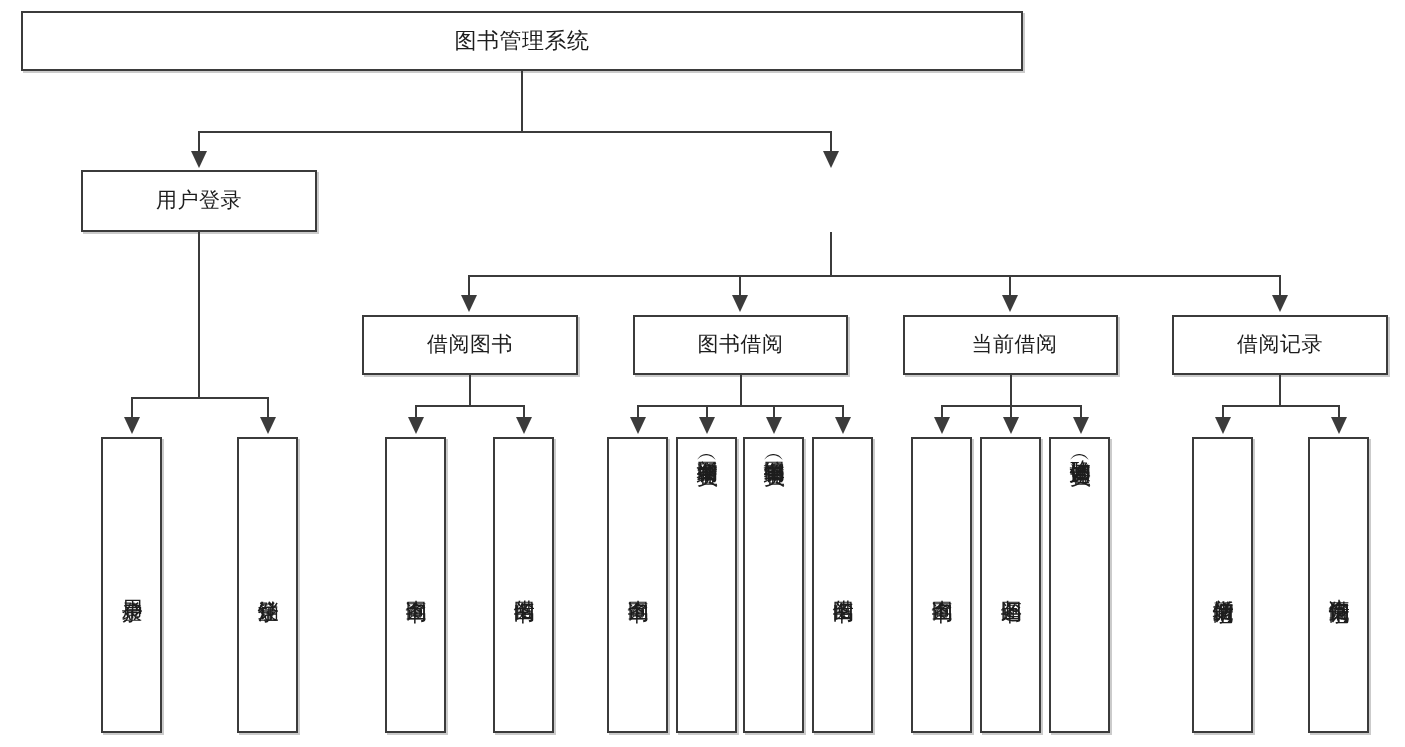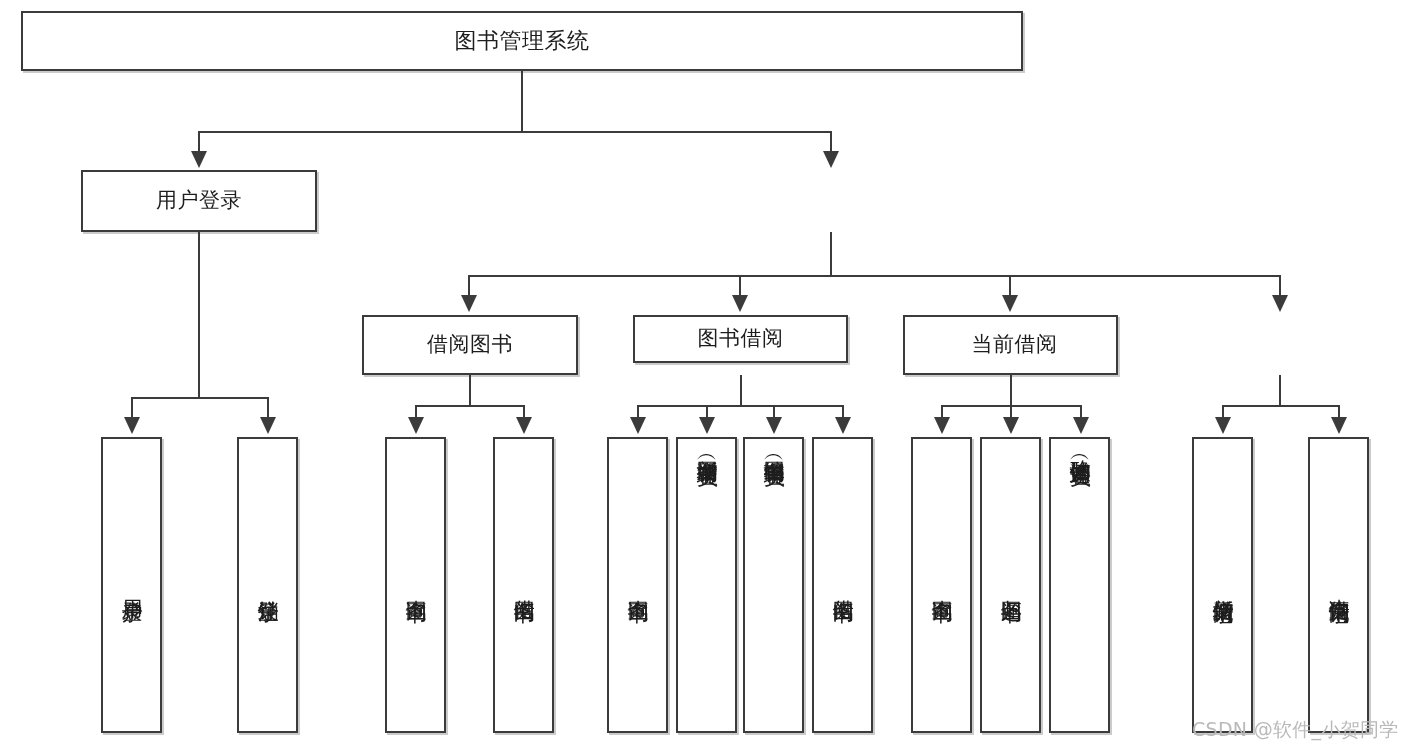--- a/index.html
+++ b/index.html
@@ -117,25 +117,28 @@
   <div class="ln v" style="left:739px; top:275px; height:22px;"></div>
   <div class="arrow" style="left:732px; top:295px;"></div>
   <div class="ln v" style="left:1009px; top:275px; height:22px;"></div>
   <div class="arrow" style="left:1002px; top:295px;"></div>
   <div class="ln v" style="left:1279px; top:275px; height:22px;"></div>
   <div class="arrow" style="left:1272px; top:295px;"></div>
 
   <div class="node" style="left:362px; top:315px; width:216px; height:60px;">
     <span class="label">借阅图书</span>
   </div>
-  <div class="node" style="left:633px; top:315px; width:215px; height:48px;">
+  <div class="node" style="left:633px; top:315px; width:215px; height:60px;">
     <span class="label">图书借阅</span>
   </div>
   <div class="node" style="left:903px; top:315px; width:215px; height:60px;padding-left:8px;">
     <span class="label">当前借阅</span>
+  </div>
+  <div class="node" style="left:1172px; top:315px; width:216px; height:60px;">
+    <span class="label">借阅记录</span>
   </div>
 
   <div class="ln v" style="left:469px; top:375px; height:31px;"></div>
   <div class="ln h" style="left:415px; top:405px; width:108px;"></div>
   <div class="ln v" style="left:415px; top:405px; height:14px;"></div>
   <div class="arrow" style="left:408px; top:417px;"></div>
   <div class="ln v" style="left:523px; top:405px; height:14px;"></div>
   <div class="arrow" style="left:516px; top:417px;"></div>
 
   <div class="ln v" style="left:740px; top:375px; height:31px;"></div>
@@ -202,15 +205,14 @@
     <span class="label">确认归还（管理员）</span>
   </div>
 
   <div class="node vert mid" style="left:1192px; top:437px; width:61px; height:296px;">
     <span class="label">新增借阅记录</span>
   </div>
   <div class="node vert mid" style="left:1308px; top:437px; width:61px; height:296px;">
     <span class="label">查询借阅记录</span>
   </div>
 
-  <div id="watermark" style="left:1192px; top:717px;">CSDN @软件_小贺同学</div>
 
 </div>
 
 </body></html>

